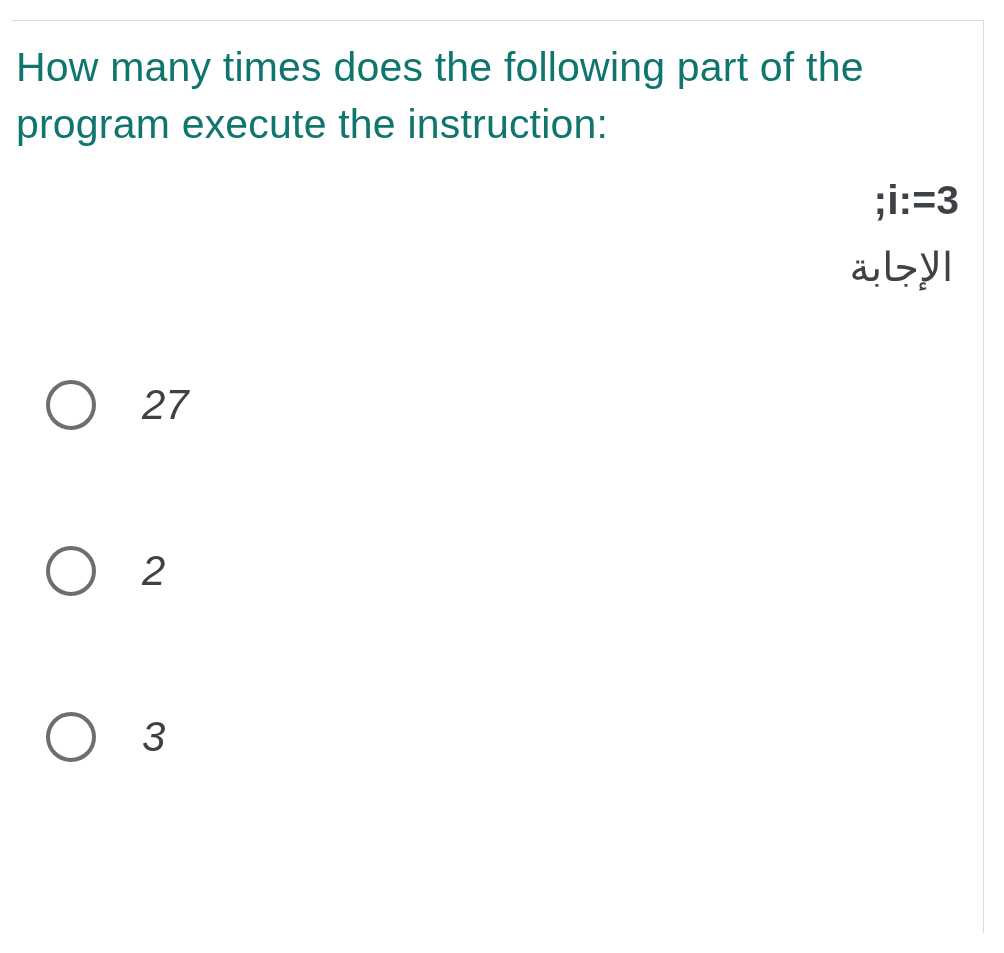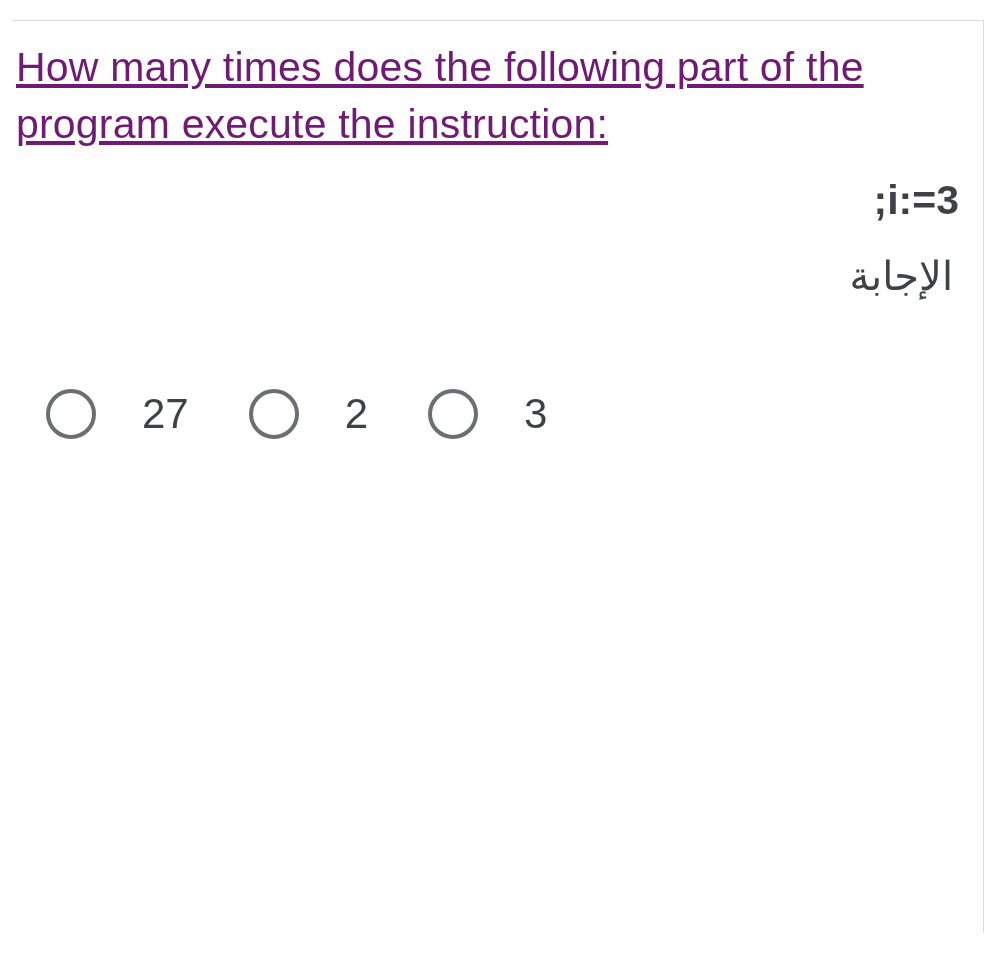--- a/index.html
+++ b/index.html
@@ -16,54 +16,54 @@
       position: relative;
     }
     .container {
       border-top: 1px solid #ddd;
       border-right: 1px solid #ddd;
       height: 100%;
       padding: 18px 22px 0 4px;
     }
     .question-text {
       font-size: 41px;
-      color: #701a75;
+      color: #0f766e;
       line-height: 1.4;
       margin-bottom: 18px;
       letter-spacing: 0.2px;
-      text-decoration: underline;
     }
     .code-block {
       text-align: right;
       font-size: 41px;
       color: #3e4246;
       line-height: 1.4;
       margin-bottom: 10px;
       padding-right: 2px;
     }
     .code-line {
       display: block;
     }
     .bold {
       font-weight: bold;
     }
     .answer-label {
       text-align: right;
       font-size: 40px;
       color: #3e4246;
-      margin-top: 24px;
+      margin-top: 15px;
       margin-bottom: 90px;
       padding-right: 8px;
       font-family: 'Tahoma', Arial, sans-serif;
     }
     .options {
       display: flex;
-      flex-direction: row;
-      gap: 60px;
+      flex-direction: column;
+      gap: 116px;
       padding-left: 30px;
+      font-style: italic;
     }
     .option {
       display: flex;
       align-items: center;
       gap: 46px;
       cursor: pointer;
     }
     .radio {
       width: 50px;
       height: 50px;

